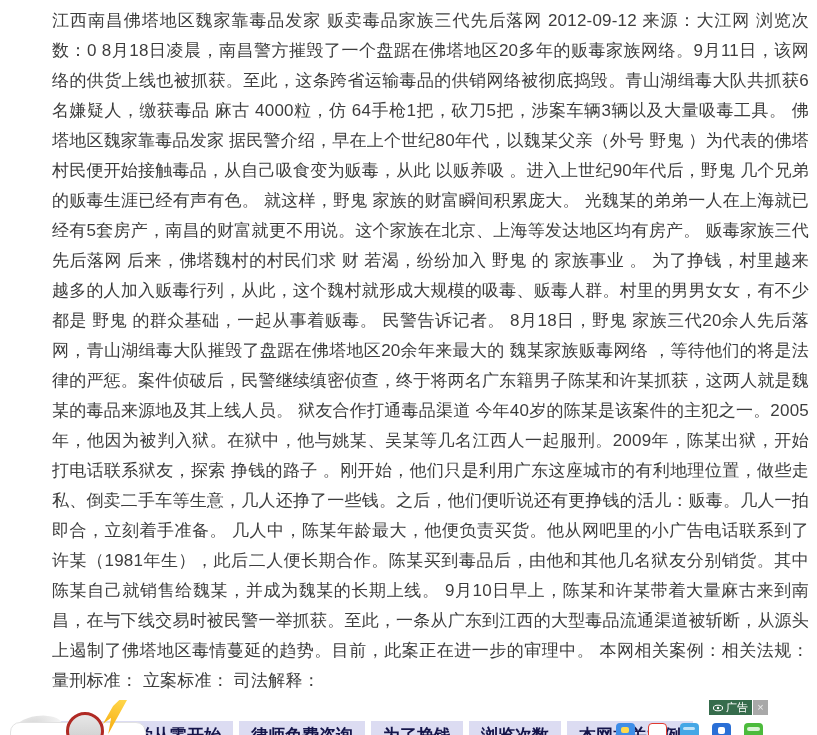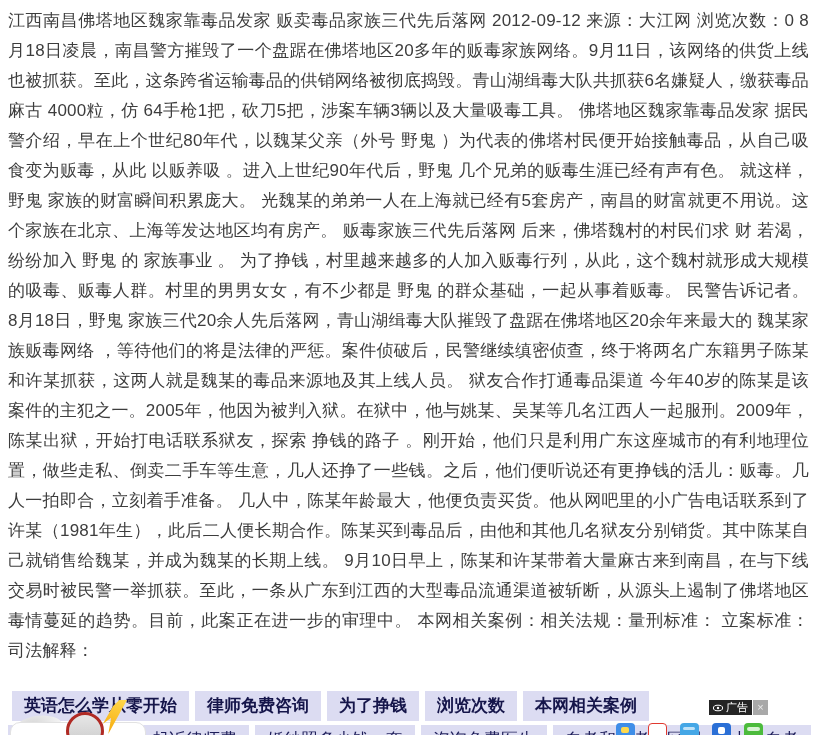--- a/index.html
+++ b/index.html
@@ -4,20 +4,21 @@
 <style>
   * { margin: 0; padding: 0; box-sizing: border-box; }
   html, body { background: #ffffff; }
   .screen {
     position: relative;
     width: 817px;
     height: 735px;
     overflow: hidden;
     background: #ffffff;
     font-family: "Liberation Sans", "DejaVu Sans", sans-serif;
+    padding-left: 44px;
   }
   
   .article {
     padding: 6px 8px 0 8px;
     font-size: 17px;
     line-height: 30px;
     color: #3d3d3d;
     text-align: justify;
     letter-spacing: 0.2px;
   }
@@ -49,21 +50,21 @@
     top: 700px;
     display: flex;
     align-items: center;
     gap: 1px;
     opacity: 0.85;
   }
   .ad-badge {
     display: flex;
     align-items: center;
     gap: 3px;
-    background: #000000;
+    background: #14532d;
     color: #ffffff;
     font-size: 11px;
     line-height: 15px;
     padding: 0 4px;
     cursor: pointer;
   }
   .ad-badge svg { display: block; }
   .ad-close {
     background: #9b9b9b;
     color: #e8e8e8;

